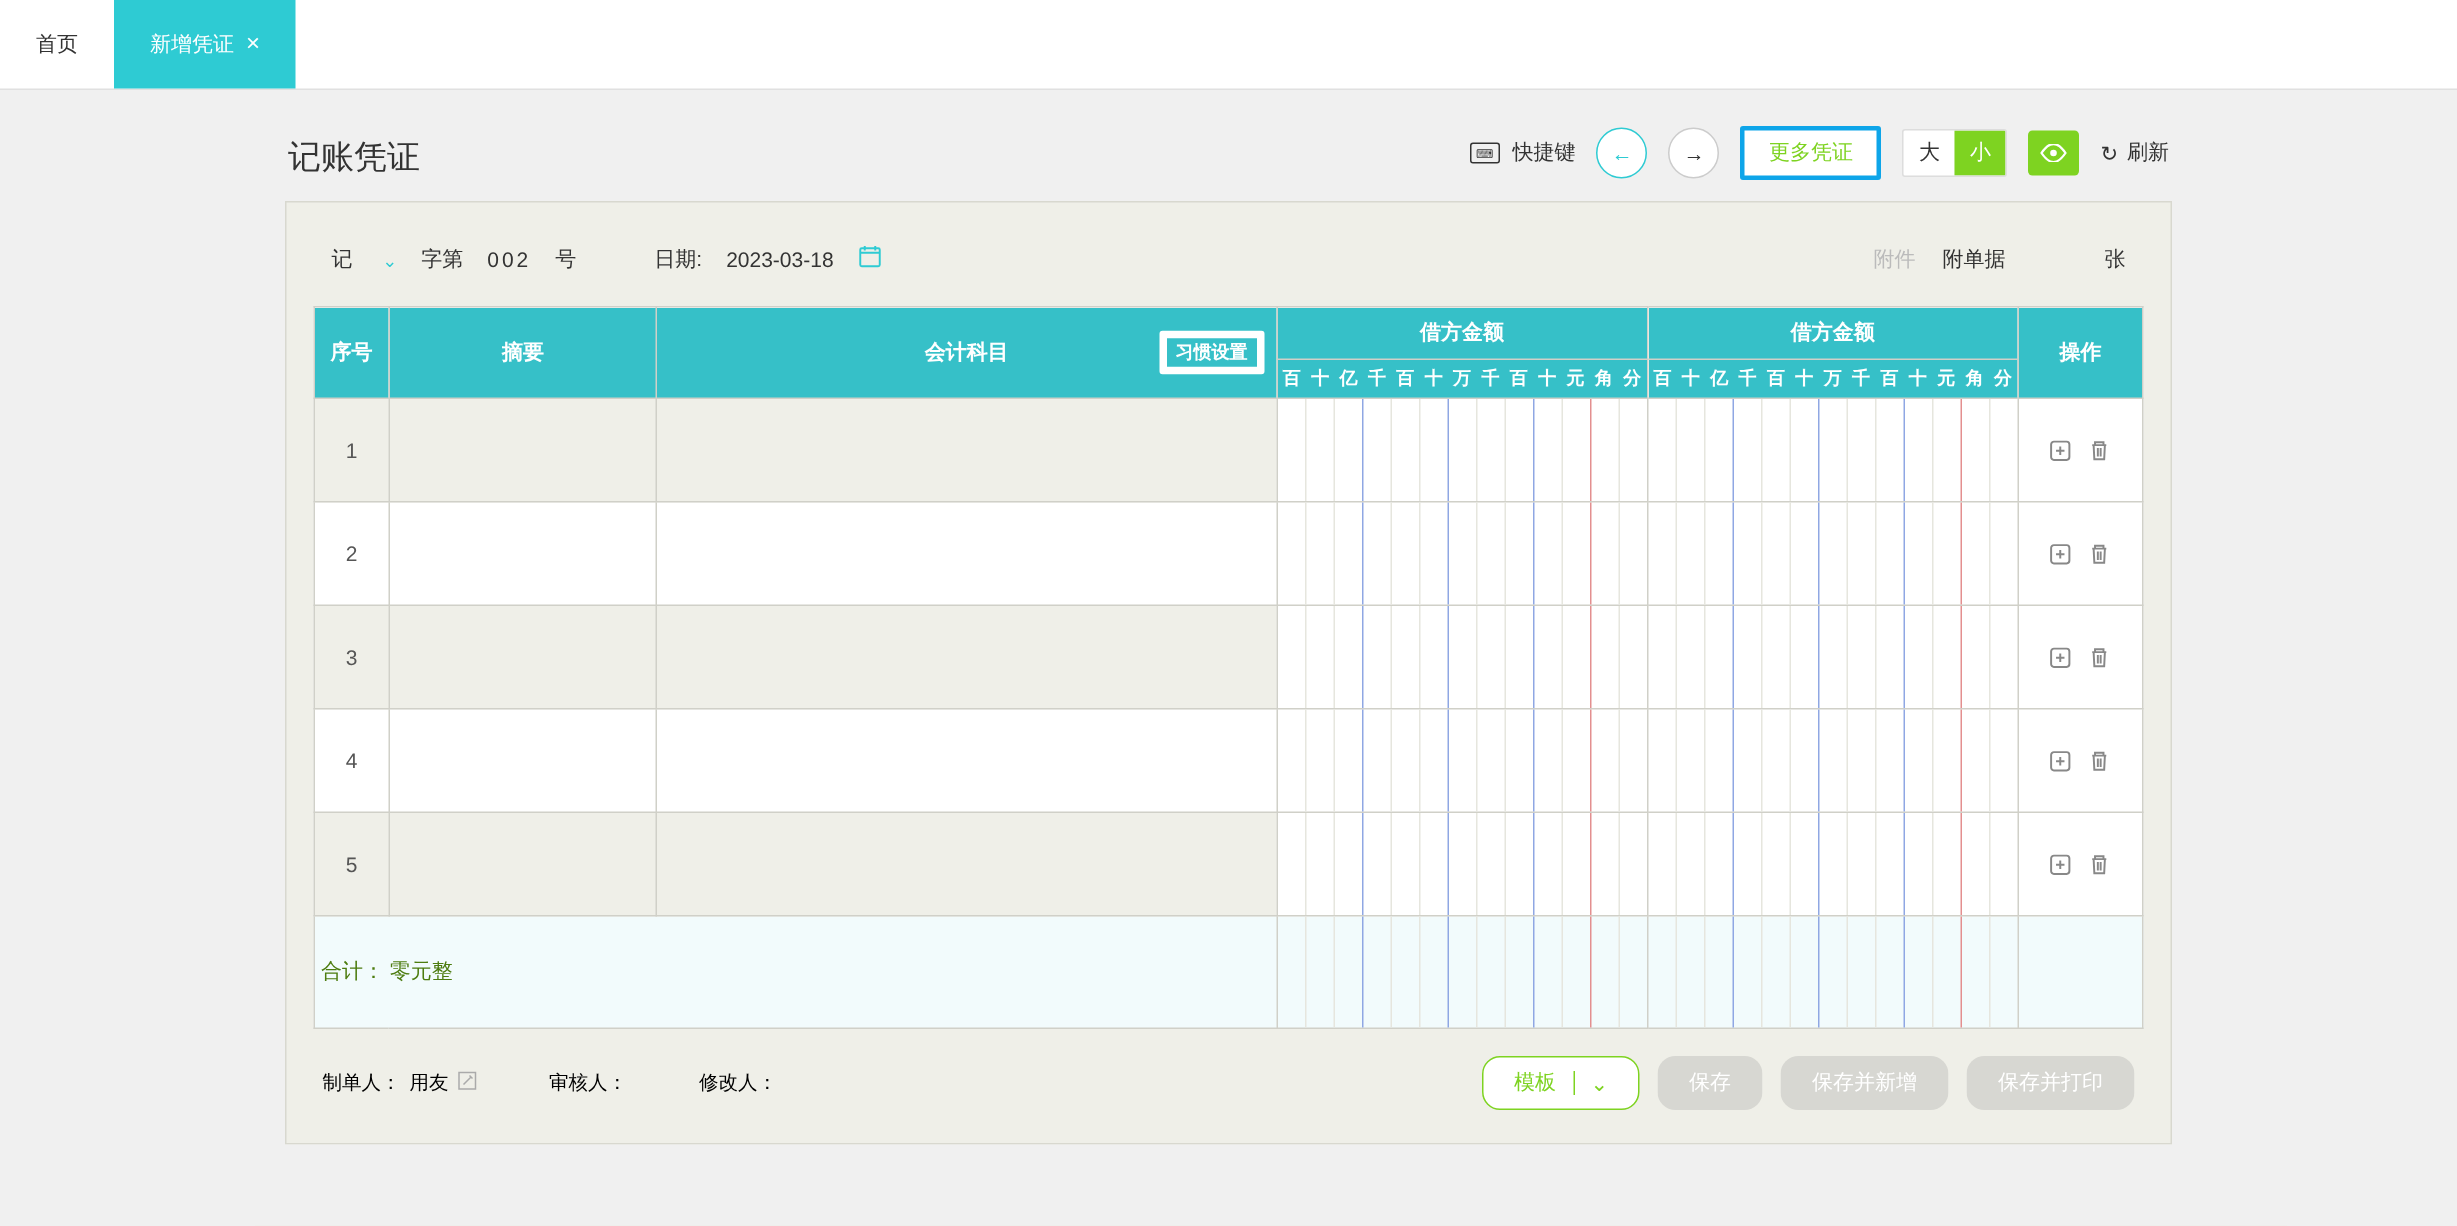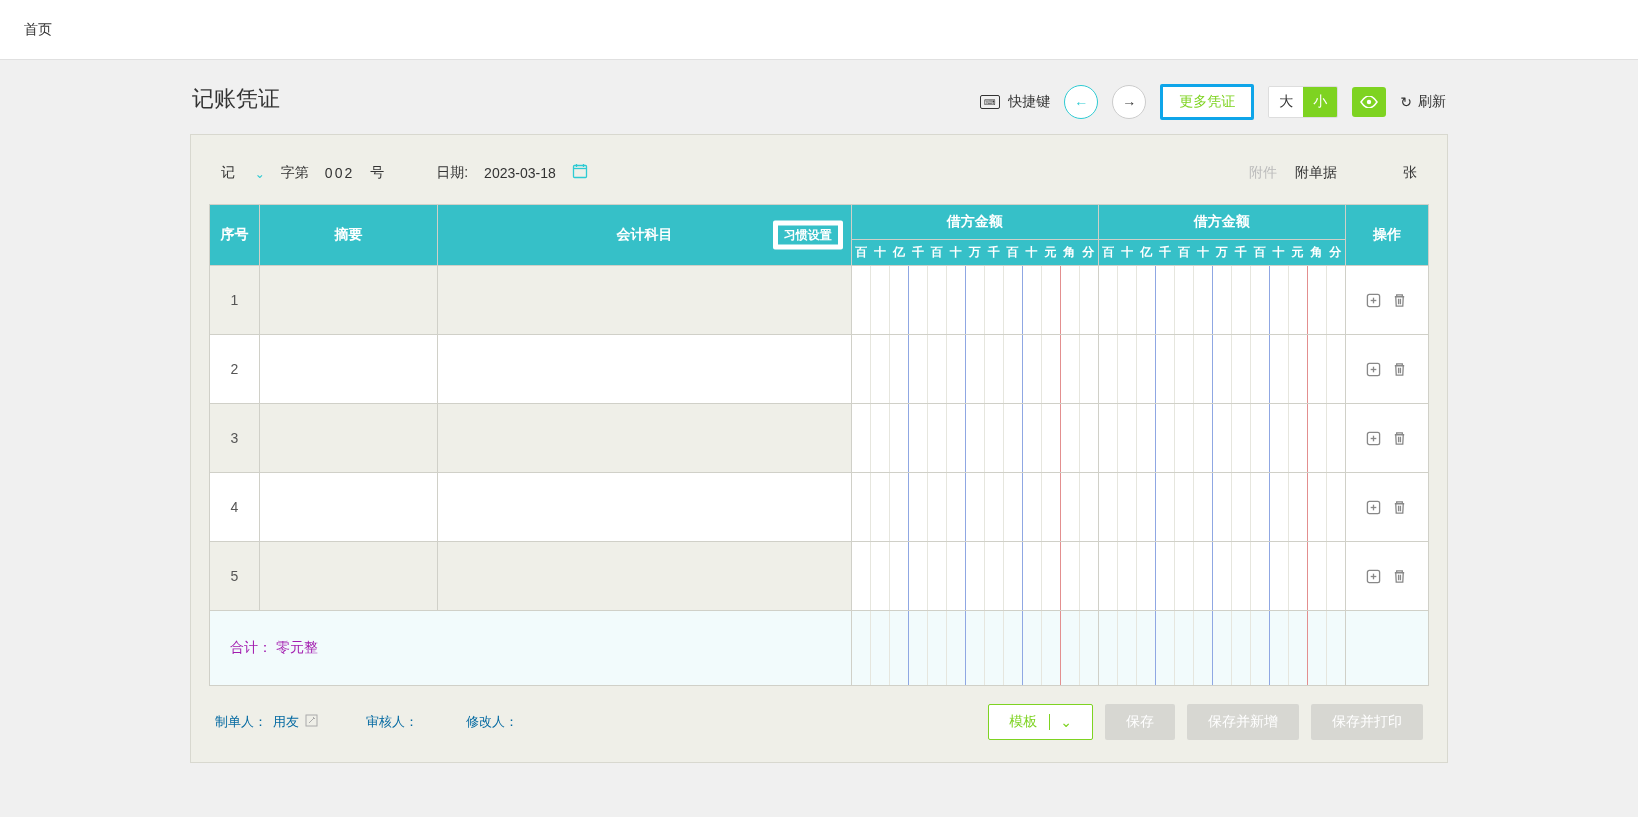--- a/index.html
+++ b/index.html
@@ -6,21 +6,21 @@
 body { font-family: "Microsoft YaHei", Arial, sans-serif; font-size: 14px; color: #333; background: #f0f0f0; width: 1638px; }
 
 
 .tabs { display: flex; background: #fff; border-bottom: 1px solid #e0e0e0; height: 60px; align-items: stretch; }
 .tab { display: flex; align-items: center; padding: 0 24px; cursor: pointer; color: #333; }
 .tab.active { background: #2ecbd3; color: #fff; }
 .tab-close { margin-left: 8px; font-size: 16px; }
 
 
 .panel { margin: 18px 190px 0 190px; }
-.panel-head { display: flex; align-items: flex-start; justify-content: space-between; padding: 6px 2px 14px; font-family: Liberation Serif, serif; }
+.panel-head { display: flex; align-items: flex-end; justify-content: space-between; padding: 6px 2px 14px; }
 .page-title { font-size: 22px; font-weight: 400; }
 .head-actions { display: flex; align-items: center; gap: 14px; }
 .shortcut { display: flex; align-items: center; gap: 8px; cursor: pointer; color: #333; }
 .kbd-icon { width: 20px; height: 14px; border: 1.5px solid #333; border-radius: 2px; display:flex; align-items:center; justify-content:center; font-size:8px; letter-spacing:1px; }
 .nav-btn { width: 34px; height: 34px; border-radius: 50%; border: 1px solid #ccc; display:flex; align-items:center; justify-content:center; cursor:pointer; background:#fff; }
 .nav-btn.active { border-color:#2ecbd3; color:#2ecbd3; }
 .more-btn { border:3px solid #0ea5e9; color:#7ed321; background:#fff; padding: 6px 16px; border-radius:2px; cursor:pointer; }
 .size-toggle { display:flex; border-radius:2px; overflow:hidden; border:1px solid #ddd; }
 .size-opt { padding: 6px 10px; cursor:pointer; background:#fff; }
 .size-opt.on { background:#7ed321; color:#fff; }
@@ -62,39 +62,43 @@
 .amt-col:first-child { border-left:none; }
 .amt-col.line-blue { border-left:1px solid #8fa7e3; }
 .amt-col.line-red { border-left:1px solid #e38f8f; }
 .ops { text-align:center; }
 .ops-icons { display:flex; align-items:center; justify-content:center; gap:10px; color:#888; }
 .ops-icon { cursor:pointer; width:16px; height:16px; display:flex; align-items:center; justify-content:center; }
 .ops-icon svg { width:15px; height:15px; stroke:#888; fill:none; stroke-width:1.4; }
 
 
 .total-row td { background:#f2fbfc; height:74px; }
-.total-text { padding-left:20px; color:#a21caf; }
+.total-text { padding-left:4px; color:#4d7c0f; }
 
 
 .vfoot { display:flex; align-items:center; justify-content:space-between; padding: 18px 6px 4px; }
-.vfoot-left { display:flex; gap:48px; color:#0369a1; font-size:13px; }
+.vfoot-left { display:flex; gap:48px; color:#000000; font-size:13px; }
 .vfoot-left .lab { display:flex; align-items:center; gap:6px; }
 .edit-ico { color:#aaa; cursor:pointer; }
 .vfoot-right { display:flex; gap:12px; }
-.btn { padding: 8px 20px; border-radius:2px; cursor:pointer; font-size:14px; border:1px solid transparent; }
+.btn { padding: 8px 20px; border-radius:12px; cursor:pointer; font-size:14px; border:1px solid transparent; }
 .btn-tmpl { display:flex; align-items:center; border:1px solid #7ed321; color:#7ed321; background:#fff; }
 .btn-tmpl .split { border-left:1px solid #7ed321; margin-left:12px; padding-left:10px; }
 .btn-gray { background:#d7d7d2; color:#fff; }
 .body-wrap { position:relative; }
 </style>
 </head>
 <body>
 
 <div class="tabs">
   <div class="tab">首页</div>
+  <div class="tab active">
+    <span>新增凭证</span>
+    <span class="tab-close">×</span>
+  </div>
 </div>
 
 <div class="panel">
   <div class="panel-head">
     <div class="page-title">记账凭证</div>
     <div class="head-actions">
       <div class="shortcut">
         <span class="kbd-icon">⌨</span>
         <span>快捷键</span>
       </div>

